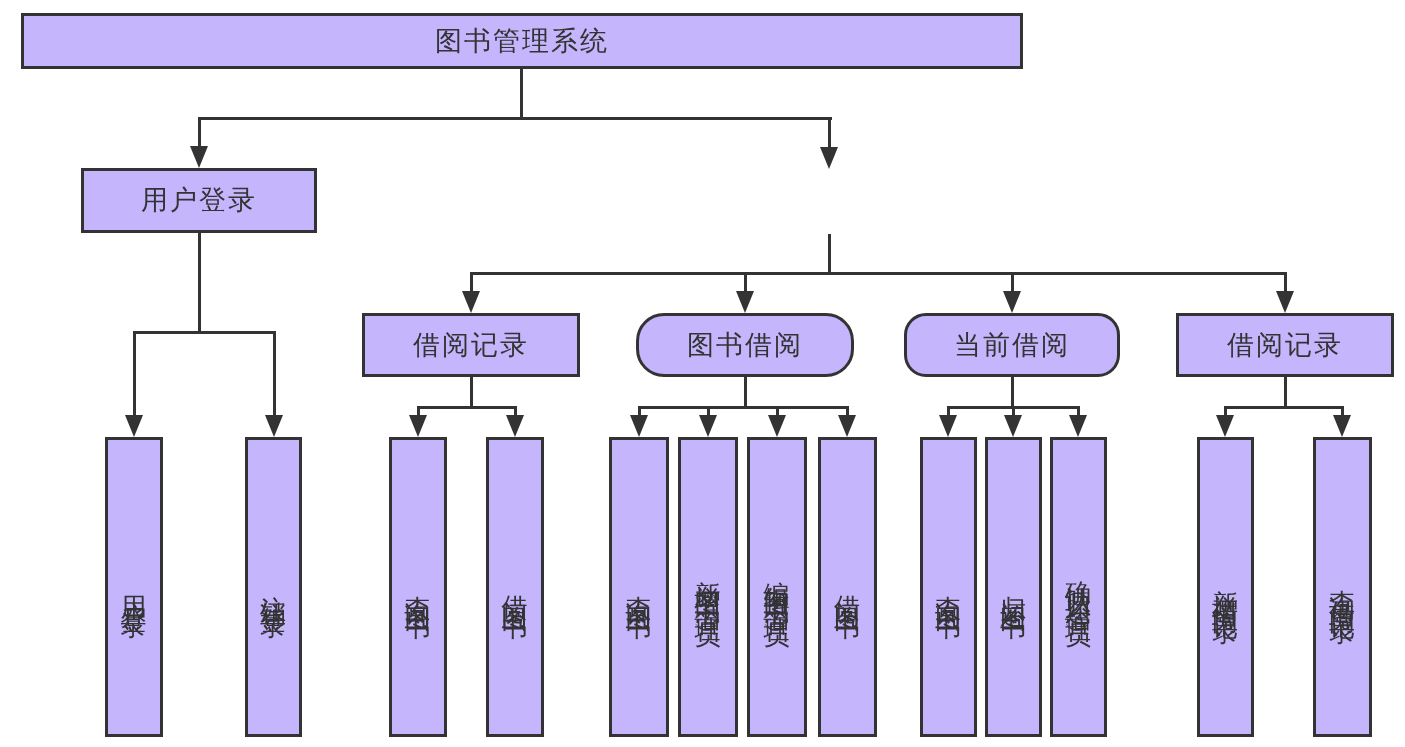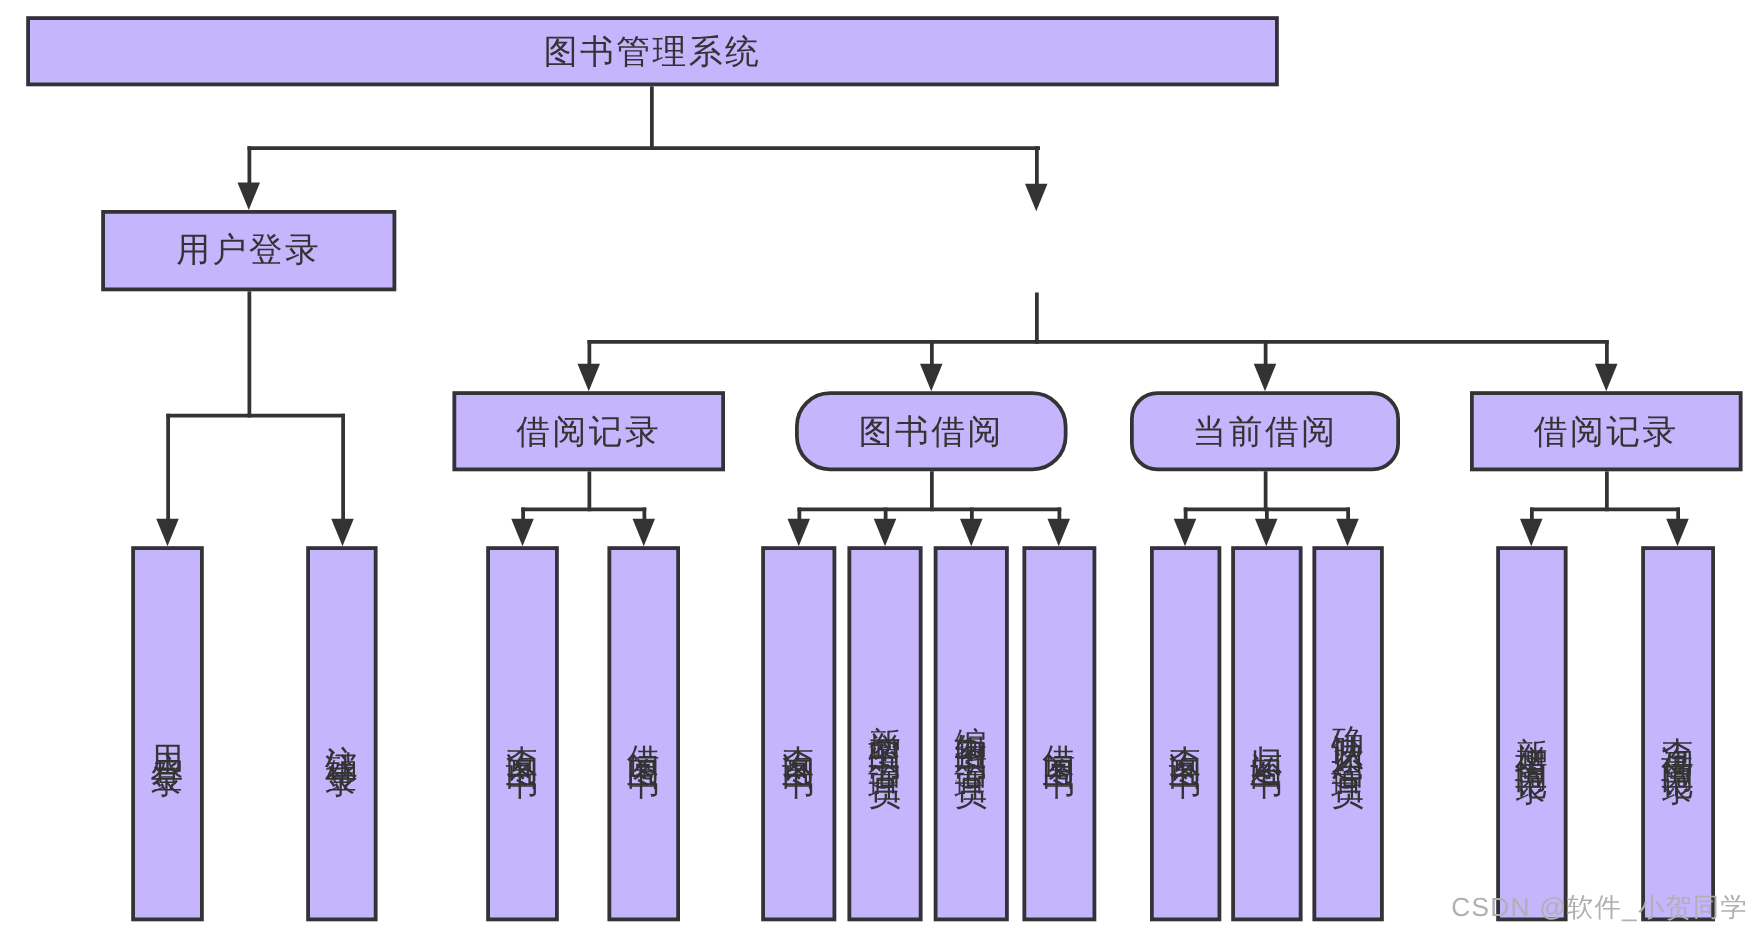--- a/index.html
+++ b/index.html
@@ -52,21 +52,20 @@
     letter-spacing:1px;
     color:var(--wm,#b0b0b0);
     z-index:4;
     white-space:nowrap;
   }
 </style>
 </head>
 <body>
 
 <div id="canvas">
-  <div class="watermark">CSDN @软件_小贺同学</div>
 <div class="line" style="left: 520px; top: 69px; width: 3px; height: 50px;"></div>
     <div class="line" style="left: 198px; top: 117px; width: 634px; height: 3px;"></div>
     <div class="line" style="left: 198px; top: 117px; width: 3px; height: 31px;"></div>
     <div class="line" style="left: 828px; top: 117px; width: 3px; height: 31px;"></div>
     <div class="line" style="left: 198px; top: 233px; width: 3px; height: 101px;"></div>
     <div class="line" style="left: 133px; top: 331px; width: 143px; height: 3px;"></div>
     <div class="line" style="left: 133px; top: 331px; width: 3px; height: 86px;"></div>
     <div class="line" style="left: 273px; top: 331px; width: 3px; height: 86px;"></div>
     <div class="line" style="left: 828px; top: 234px; width: 3px; height: 41px;"></div>
     <div class="line" style="left: 470px; top: 272px; width: 817px; height: 3px;"></div>

